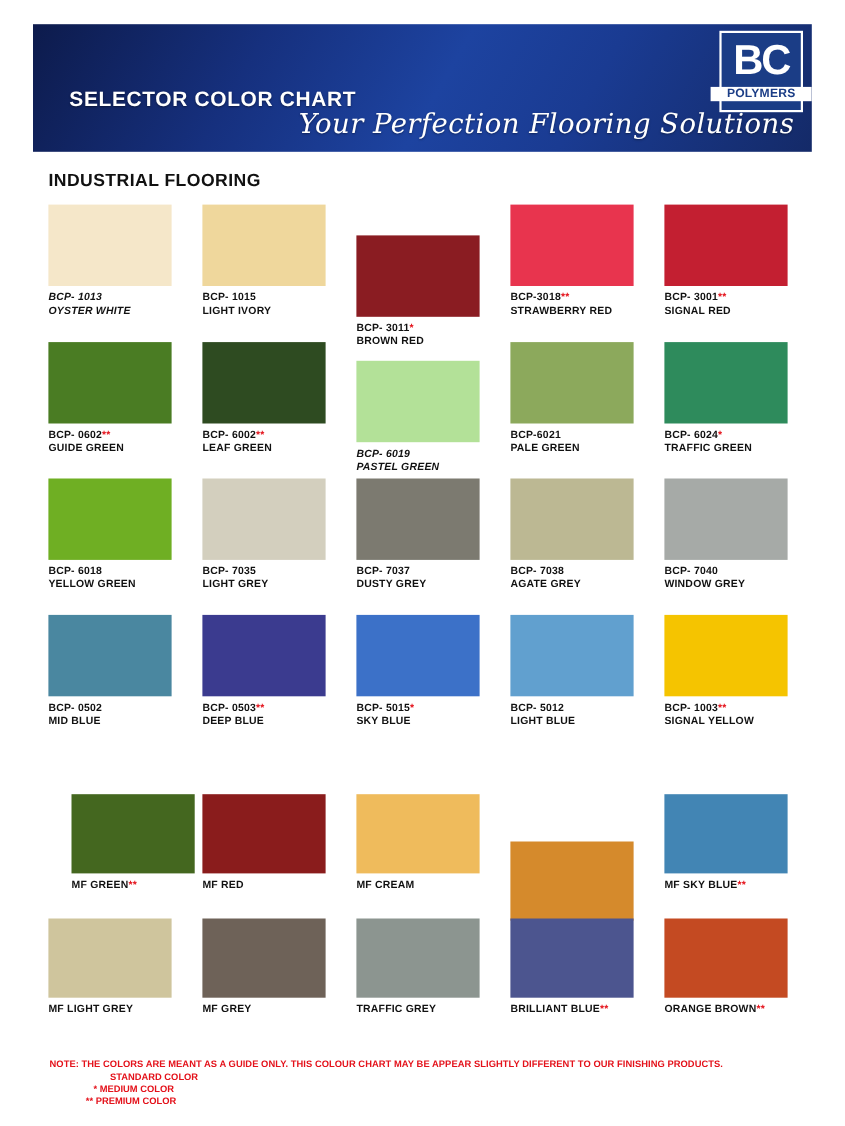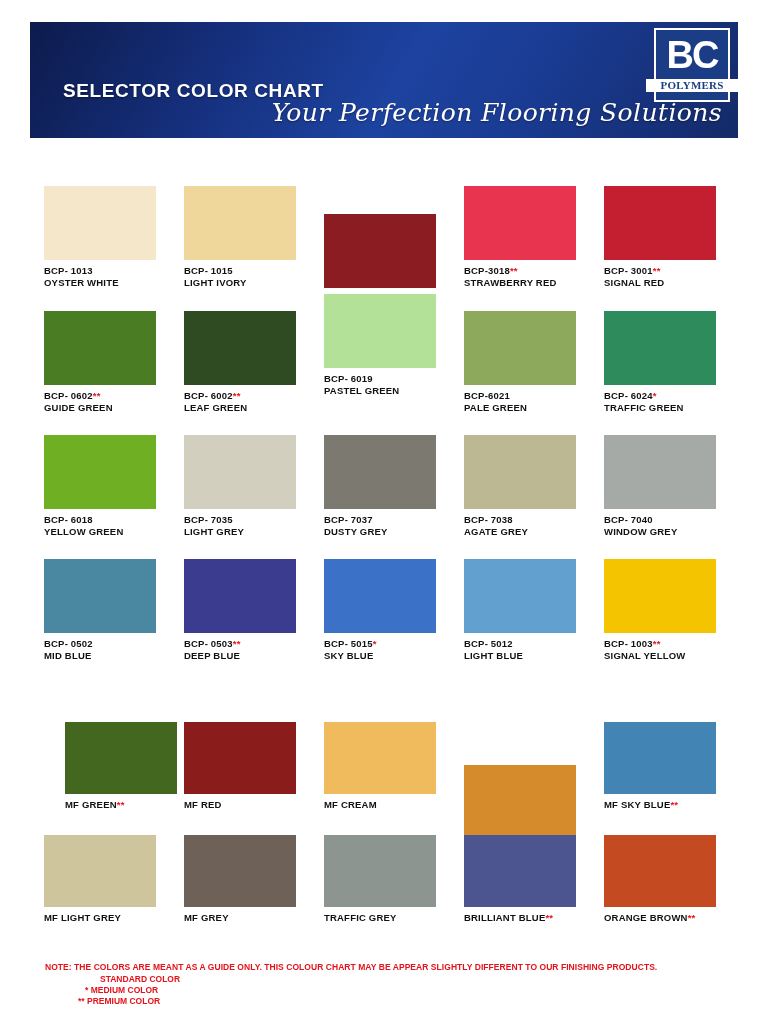--- a/index.html
+++ b/index.html
@@ -79,21 +79,21 @@
   }
   .logo-bc{
     color:#ffffff;font-weight:bold;font-size:38px;line-height:40px;
     letter-spacing:-2px;font-family:"Liberation Sans", sans-serif;
     margin-top:3px;
   }
   .logo-word{
     margin-top:4px;width:92px;text-align:center;
     color:#1b3d86;background:#ffffff;
     font-size:11px;font-weight:bold;letter-spacing:.2px;
-    font-family:Liberation Serif, serif;
+    font-family:Liberation Sans, sans-serif;
     line-height:13px;
   }
 
   
   .section-title{
     position:absolute;left:44px;
     font-size:16px;font-weight:bold;color:#111111;
     letter-spacing:.4px;font-family:"Liberation Sans", sans-serif;
   }
   #sec1-title{top:156px;}
@@ -144,22 +144,23 @@
 
     <div class="banner-title">SELECTOR COLOR CHART</div>
     <div class="tagline">Your Perfection Flooring Solutions</div>
 
     <div class="logo">
       <div class="logo-bc">BC</div>
       <div class="logo-word">POLYMERS</div>
     </div>
   </div>
 
+  <div class="section-title" id="sec1-title">INDUSTRIAL FLOORING</div>
   <div class="grid" id="grid1">
-      <div class="cell c0" style="top: 0px;">
+      <div class="cell c0" style="top: 0px; font-style: italic;">
         <div class="swatch" style="background: rgb(245, 231, 201);"></div>
         <div class="sw-label"><span>BCP- 1013</span><br><span>OYSTER WHITE</span></div>
       </div>
       <div class="cell c1" style="top: 0px;">
         <div class="swatch" style="background: rgb(239, 215, 156);"></div>
         <div class="sw-label"><span>BCP- 1015</span><br><span>LIGHT IVORY</span></div>
       </div>
       <div class="cell c2" style="top: 0px; margin-top: 28px;">
         <div class="swatch" style="background: rgb(138, 28, 34);"></div>
         <div class="sw-label"><span>BCP- 3011</span><span class="star">*</span><br><span>BROWN RED</span></div>
@@ -173,21 +174,21 @@
         <div class="sw-label"><span>BCP- 3001</span><span class="star">**</span><br><span>SIGNAL RED</span></div>
       </div>
       <div class="cell c0" style="top: 125px;">
         <div class="swatch" style="background: rgb(74, 124, 35);"></div>
         <div class="sw-label"><span>BCP- 0602</span><span class="star">**</span><br><span>GUIDE GREEN</span></div>
       </div>
       <div class="cell c1" style="top: 125px;">
         <div class="swatch" style="background: rgb(46, 75, 33);"></div>
         <div class="sw-label"><span>BCP- 6002</span><span class="star">**</span><br><span>LEAF GREEN</span></div>
       </div>
-      <div class="cell c2" style="top: 108px;">
+      <div class="cell c2" style="top: 142px; font-style: italic;">
         <div class="swatch" style="background: rgb(179, 225, 152);"></div>
         <div class="sw-label"><span>BCP- 6019</span><br><span>PASTEL  GREEN</span></div>
       </div>
       <div class="cell c3" style="top: 125px;">
         <div class="swatch" style="background: rgb(140, 169, 92);"></div>
         <div class="sw-label"><span>BCP-6021</span><br><span>PALE GREEN</span></div>
       </div>
       <div class="cell c4" style="top: 125px;">
         <div class="swatch" style="background: rgb(46, 139, 92);"></div>
         <div class="sw-label"><span>BCP- 6024</span><span class="star">*</span><br><span>TRAFFIC GREEN</span></div>

